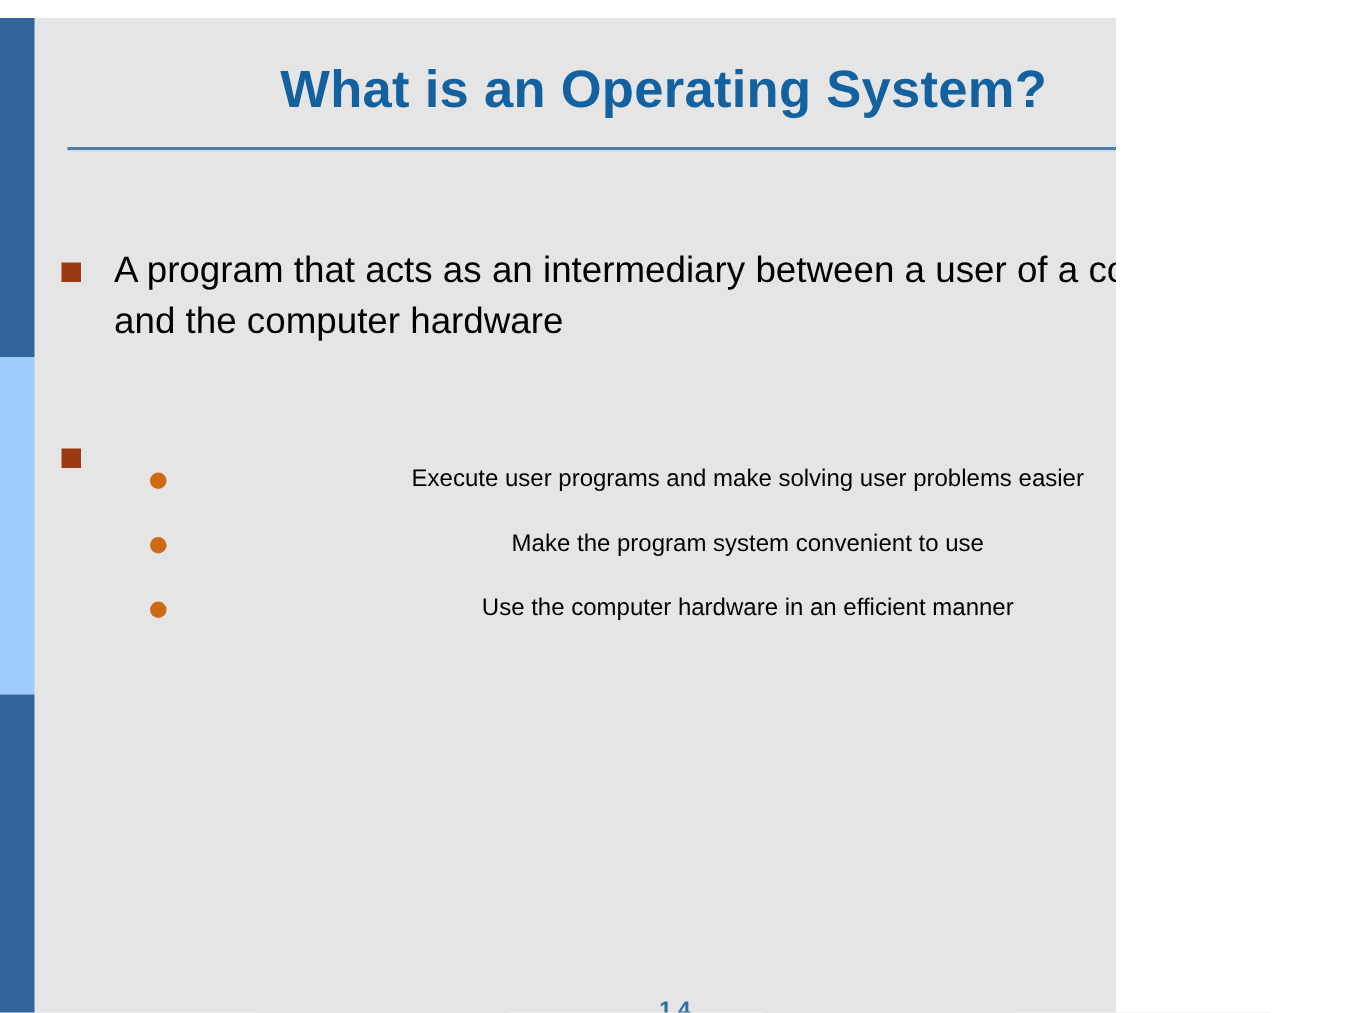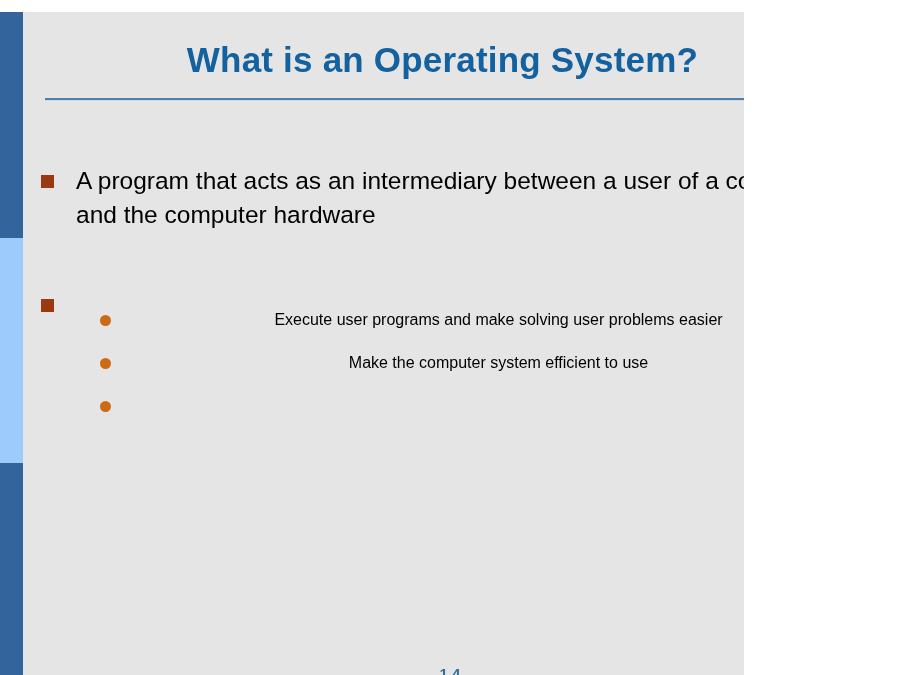--- a/index.html
+++ b/index.html
@@ -170,27 +170,28 @@
 
       <div class="l2">
         <span class="dot-bullet"></span>
         <span>Execute user programs and make solving user problems easier</span>
       </div>
 
       <div class="gap-sm"></div>
 
       <div class="l2">
         <span class="dot-bullet"></span>
-        <span>Make the computer system efficient to use</span>
+        <span>Make the program system convenient to use</span>
       </div>
 
       <div class="gap-sm"></div>
 
       <div class="l2">
         <span class="dot-bullet"></span>
+        <span>Use the computer hardware in an efficient manner</span>
       </div>
 
     </div>
   </div>
 
   <div id="page-number">1.4</div>
 
 </div>
 
 </body></html>

